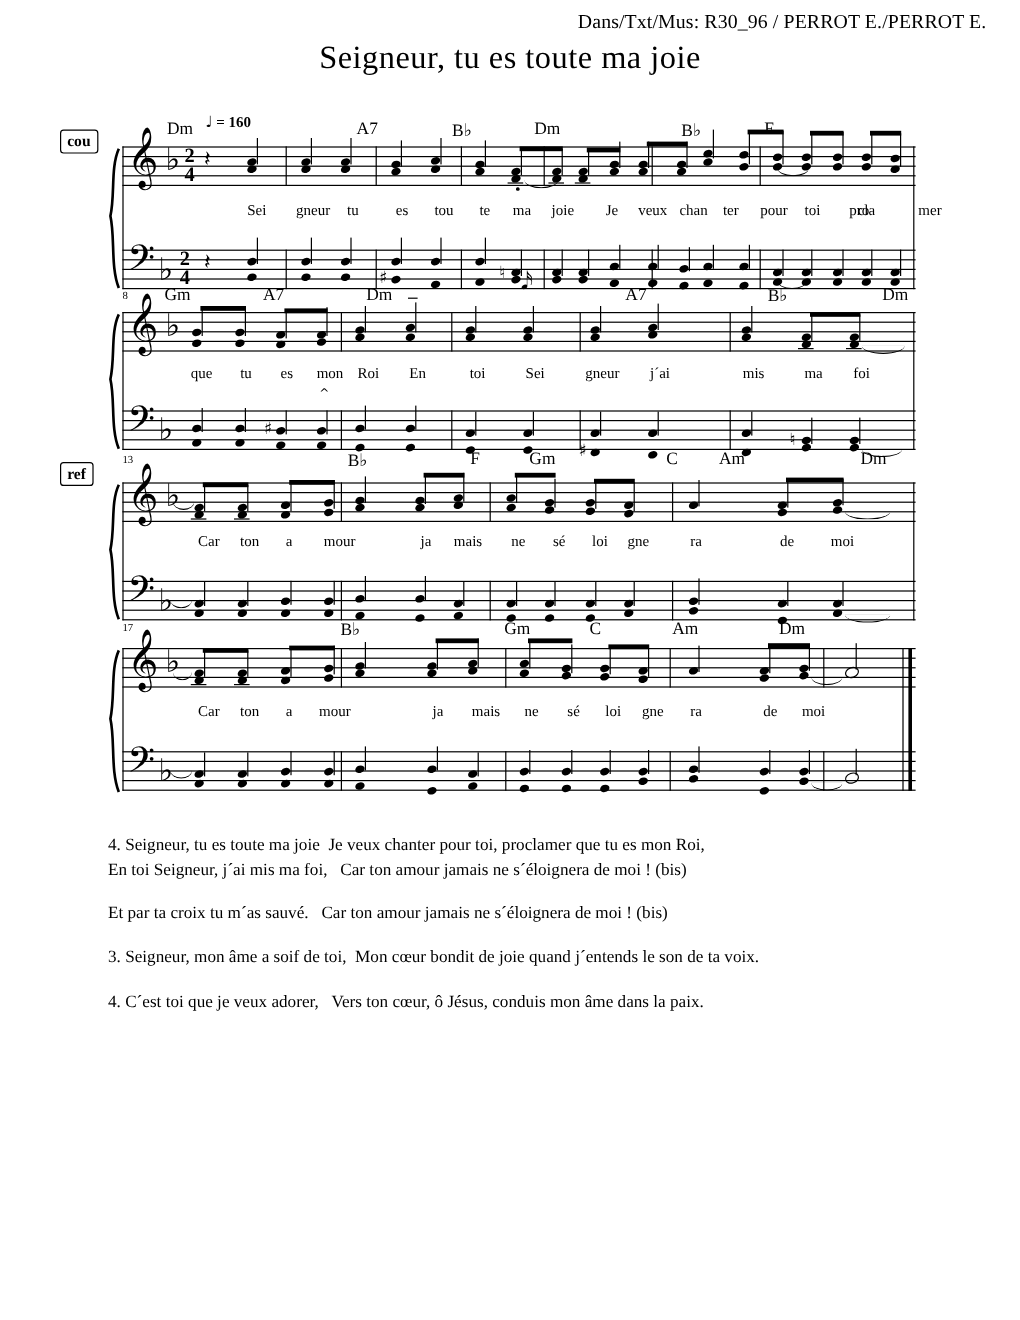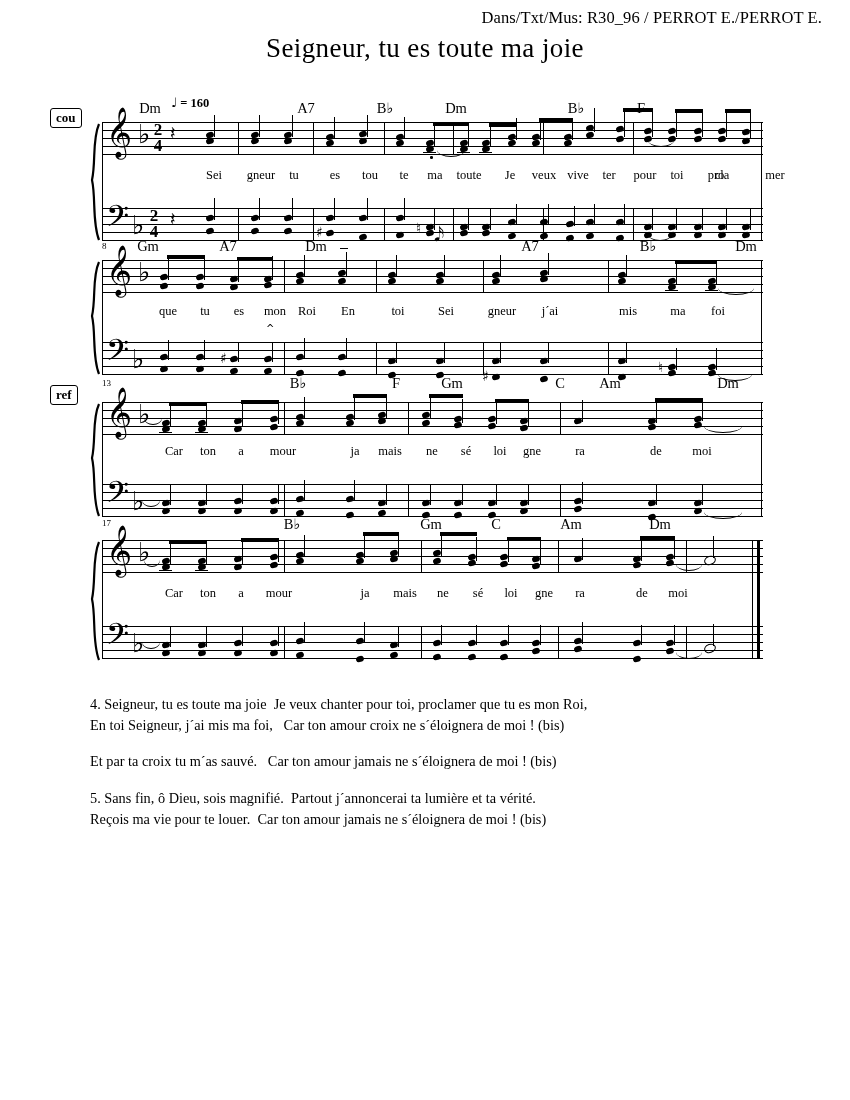--- a/index.html
+++ b/index.html
@@ -415,24 +415,24 @@
     </div>
 
     <div style="position:absolute; top:68px; left:0; width:100%;">
       <div class="lyric" style="left:126px;">Sei</div>
       <div class="lyric" style="left:173px;">gneur</div>
       <div class="lyric" style="left:206px;">tu</div>
       <div class="lyric" style="left:247px;">es</div>
       <div class="lyric" style="left:282px;">tou</div>
       <div class="lyric" style="left:316px;">te</div>
       <div class="lyric" style="left:347px;">ma</div>
-      <div class="lyric" style="left:381px;">toute</div>
+      <div class="lyric" style="left:381px;">joie</div>
       <div class="lyric" style="left:422px;">Je</div>
       <div class="lyric" style="left:456px;">veux</div>
-      <div class="lyric" style="left:490px;">vive</div>
+      <div class="lyric" style="left:490px;">chan</div>
       <div class="lyric" style="left:521px;">ter</div>
       <div class="lyric" style="left:557px;">pour</div>
       <div class="lyric" style="left:589px;">toi</div>
       <div class="lyric" style="left:628px;">pro</div>
       <div class="lyric" style="left:634px;">cla</div>
       <div class="lyric" style="left:687px;">mer</div>
     </div>
   </div>
 </div>
 
@@ -940,26 +940,24 @@
       <div class="lyric" style="left:492px;">ra</div>
       <div class="lyric" style="left:554px;">de</div>
       <div class="lyric" style="left:590px;">moi</div>
     </div>
   </div>
 </div>
 
 <div id="verses">
   <div class="verse">
     <div class="vline">4. Seigneur, tu es toute ma joie  Je veux chanter pour toi, proclamer que tu es mon Roi,</div>
-    <div class="vline">En toi Seigneur, j´ai mis ma foi,   Car ton amour croix ne s´éloignera de moi ! (bis)</div>
+    <div class="vline">En toi Seigneur, j´ai mis ma foi,   Car ton amour jamais ne s´éloignera de moi ! (bis)</div>
   </div>
   <div class="verse">
     <div class="vline">Et par ta croix tu m´as sauvé.   Car ton amour jamais ne s´éloignera de moi ! (bis)</div>
   </div>
   <div class="verse">
+    <div class="vline">3. Seigneur, mon âme a soif de toi,  Mon cœur bondit de joie quand j´entends le son de ta voix.</div>
   </div>
   <div class="verse">
-  </div>
-  <div class="verse">
-    <div class="vline">5. Sans fin, ô Dieu, sois magnifié.  Partout j´annoncerai ta lumière et ta vérité.</div>
-    <div class="vline">Reçois ma vie pour te louer.  Car ton amour jamais ne s´éloignera de moi ! (bis)</div>
+    <div class="vline">4. C´est toi que je veux adorer,   Vers ton cœur, ô Jésus, conduis mon âme dans la paix.</div>
   </div>
 </div>
 
 </body></html>

